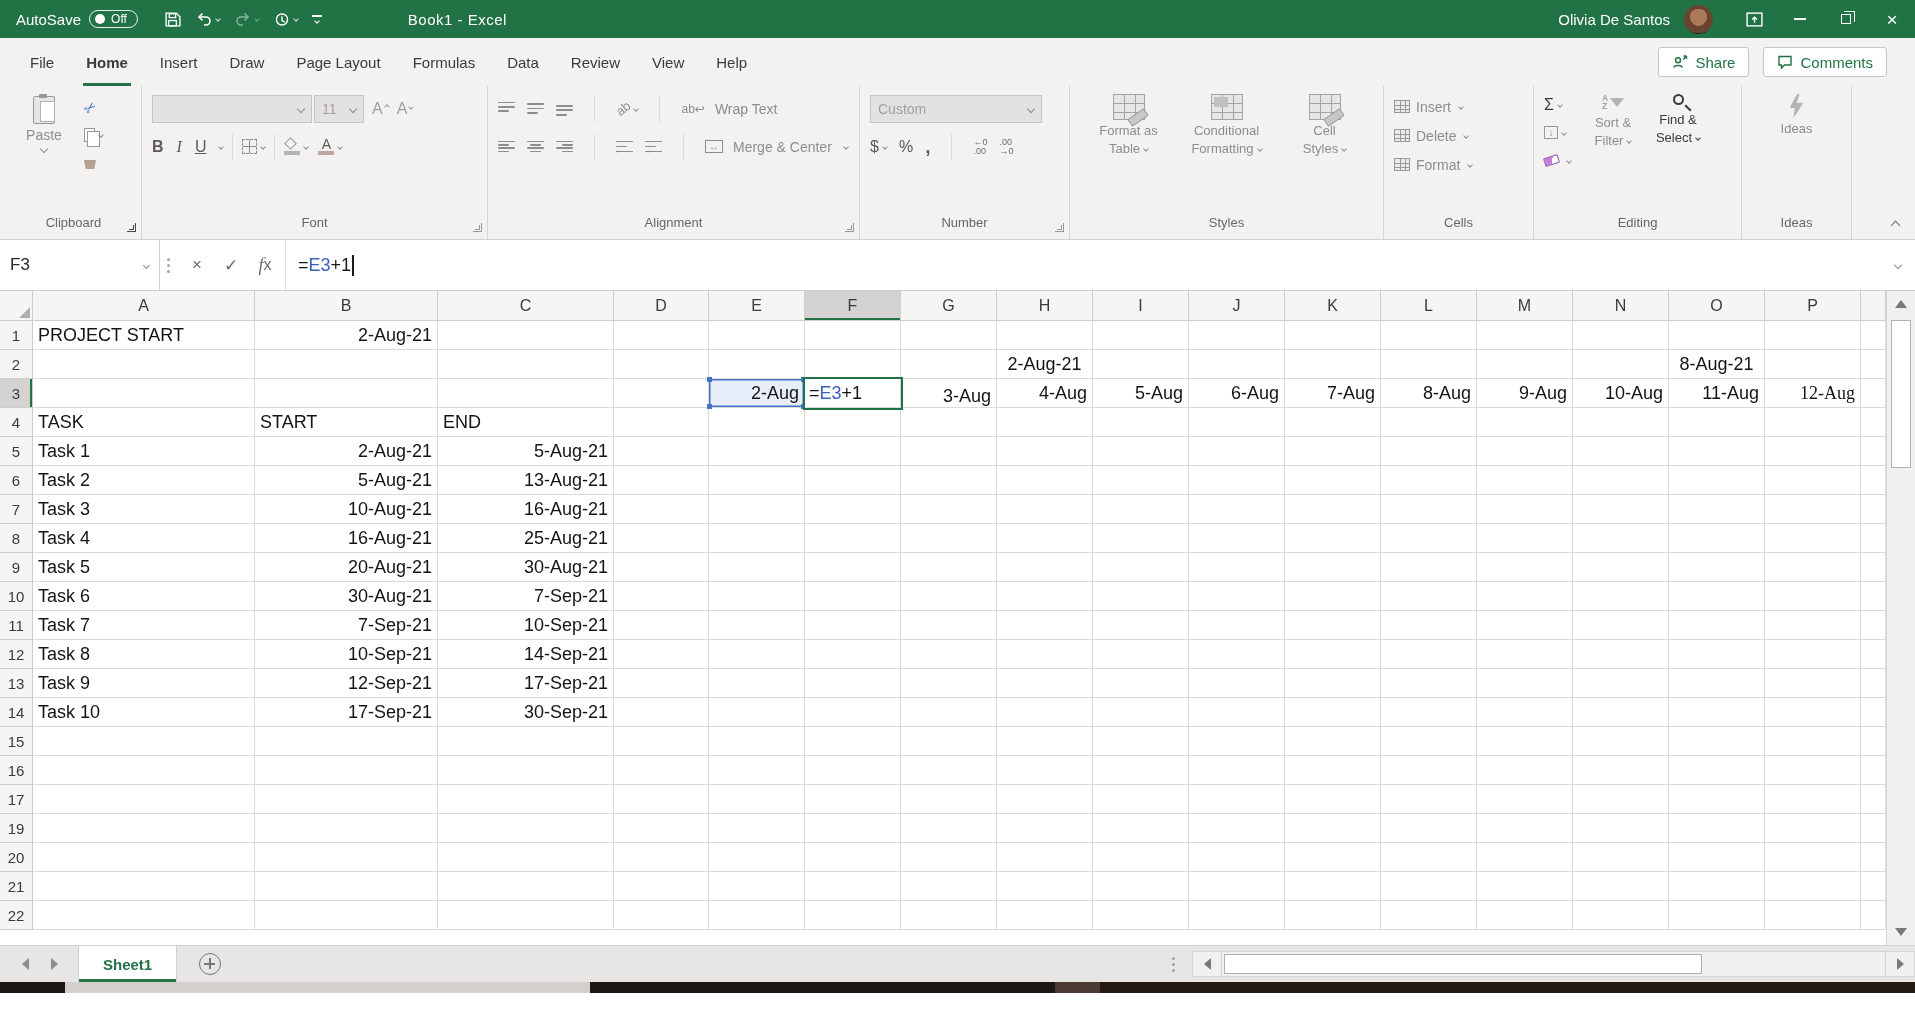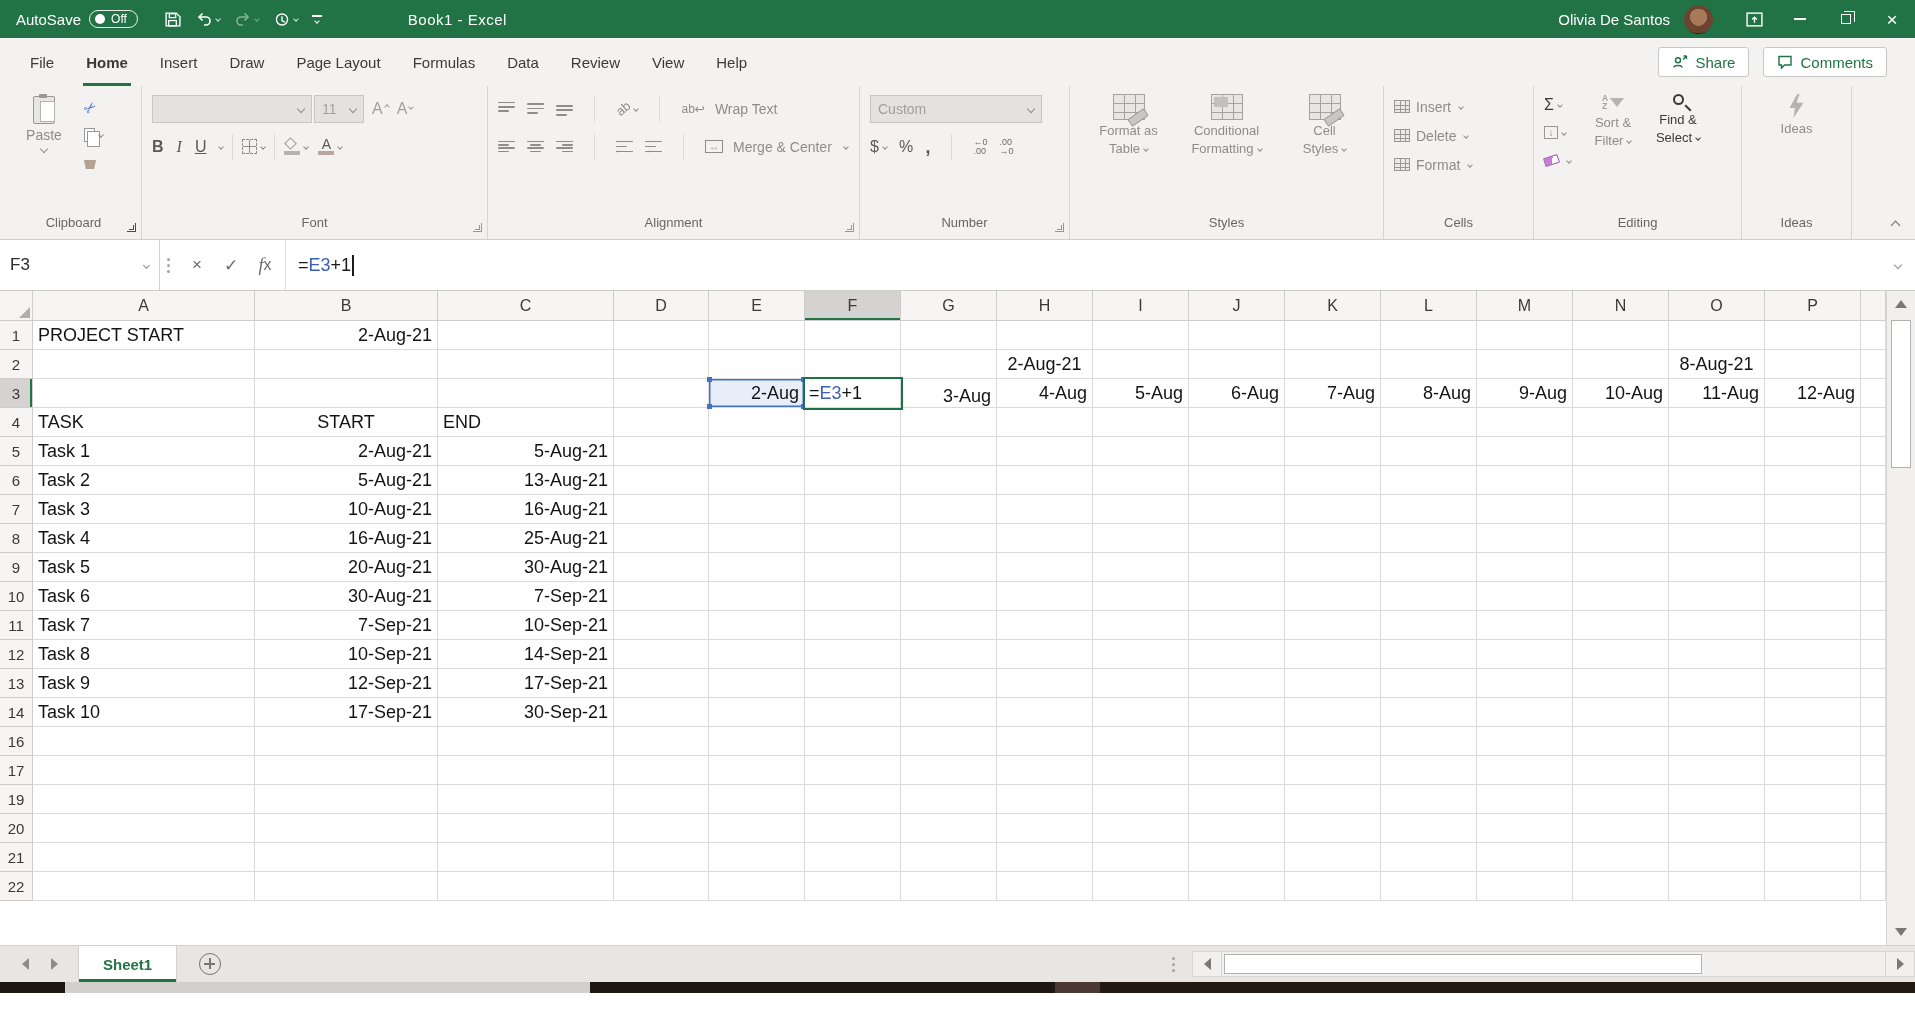--- a/index.html
+++ b/index.html
@@ -762,31 +762,31 @@
           </div>
           <div class="g-cell a-r" style="width: 96px;">
             <span>9-Aug</span>
           </div>
           <div class="g-cell a-r" style="width: 96px;">
             <span>10-Aug</span>
           </div>
           <div class="g-cell a-r" style="width: 96px;">
             <span>11-Aug</span>
           </div>
-          <div class="g-cell a-r" style="width: 96px;">
+          <div class="g-cell a-r" style="width: 96px; font-family: Liberation Serif, serif;">
             <span>12-Aug</span>
           </div>
           <div class="g-cell" style="width: 25px;"></div>
         </div>
         <div class="g-row">
           <div class="g-rh">4</div>
           <div class="g-cell a-l" style="width: 222px;">
             <span>TASK</span>
           </div>
-          <div class="g-cell a-l" style="width: 183px; justify-content: center;">
+          <div class="g-cell a-l" style="width: 183px;">
             <span>START</span>
           </div>
           <div class="g-cell a-l" style="width: 176px;">
             <span>END</span>
           </div>
           <div class="g-cell" style="width: 95px;"></div>
           <div class="g-cell" style="width: 96px;"></div>
           <div class="g-cell" style="width: 96px;"></div>
           <div class="g-cell" style="width: 96px;"></div>
           <div class="g-cell" style="width: 96px;"></div>
@@ -1038,20 +1038,40 @@
           <div class="g-rh">14</div>
           <div class="g-cell a-l" style="width: 222px;">
             <span>Task 10</span>
           </div>
           <div class="g-cell a-r" style="width: 183px;">
             <span>17-Sep-21</span>
           </div>
           <div class="g-cell a-r" style="width: 176px;">
             <span>30-Sep-21</span>
           </div>
+          <div class="g-cell" style="width: 95px;"></div>
+          <div class="g-cell" style="width: 96px;"></div>
+          <div class="g-cell" style="width: 96px;"></div>
+          <div class="g-cell" style="width: 96px;"></div>
+          <div class="g-cell" style="width: 96px;"></div>
+          <div class="g-cell" style="width: 96px;"></div>
+          <div class="g-cell" style="width: 96px;"></div>
+          <div class="g-cell" style="width: 96px;"></div>
+          <div class="g-cell" style="width: 96px;"></div>
+          <div class="g-cell" style="width: 96px;"></div>
+          <div class="g-cell" style="width: 96px;"></div>
+          <div class="g-cell" style="width: 96px;"></div>
+          <div class="g-cell" style="width: 96px;"></div>
+          <div class="g-cell" style="width: 25px;"></div>
+        </div>
+        <div class="g-row">
+          <div class="g-rh">15</div>
+          <div class="g-cell" style="width: 222px;"></div>
+          <div class="g-cell" style="width: 183px;"></div>
+          <div class="g-cell" style="width: 176px;"></div>
           <div class="g-cell" style="width: 95px;"></div>
           <div class="g-cell" style="width: 96px;"></div>
           <div class="g-cell" style="width: 96px;"></div>
           <div class="g-cell" style="width: 96px;"></div>
           <div class="g-cell" style="width: 96px;"></div>
           <div class="g-cell" style="width: 96px;"></div>
           <div class="g-cell" style="width: 96px;"></div>
           <div class="g-cell" style="width: 96px;"></div>
           <div class="g-cell" style="width: 96px;"></div>
           <div class="g-cell" style="width: 96px;"></div>

